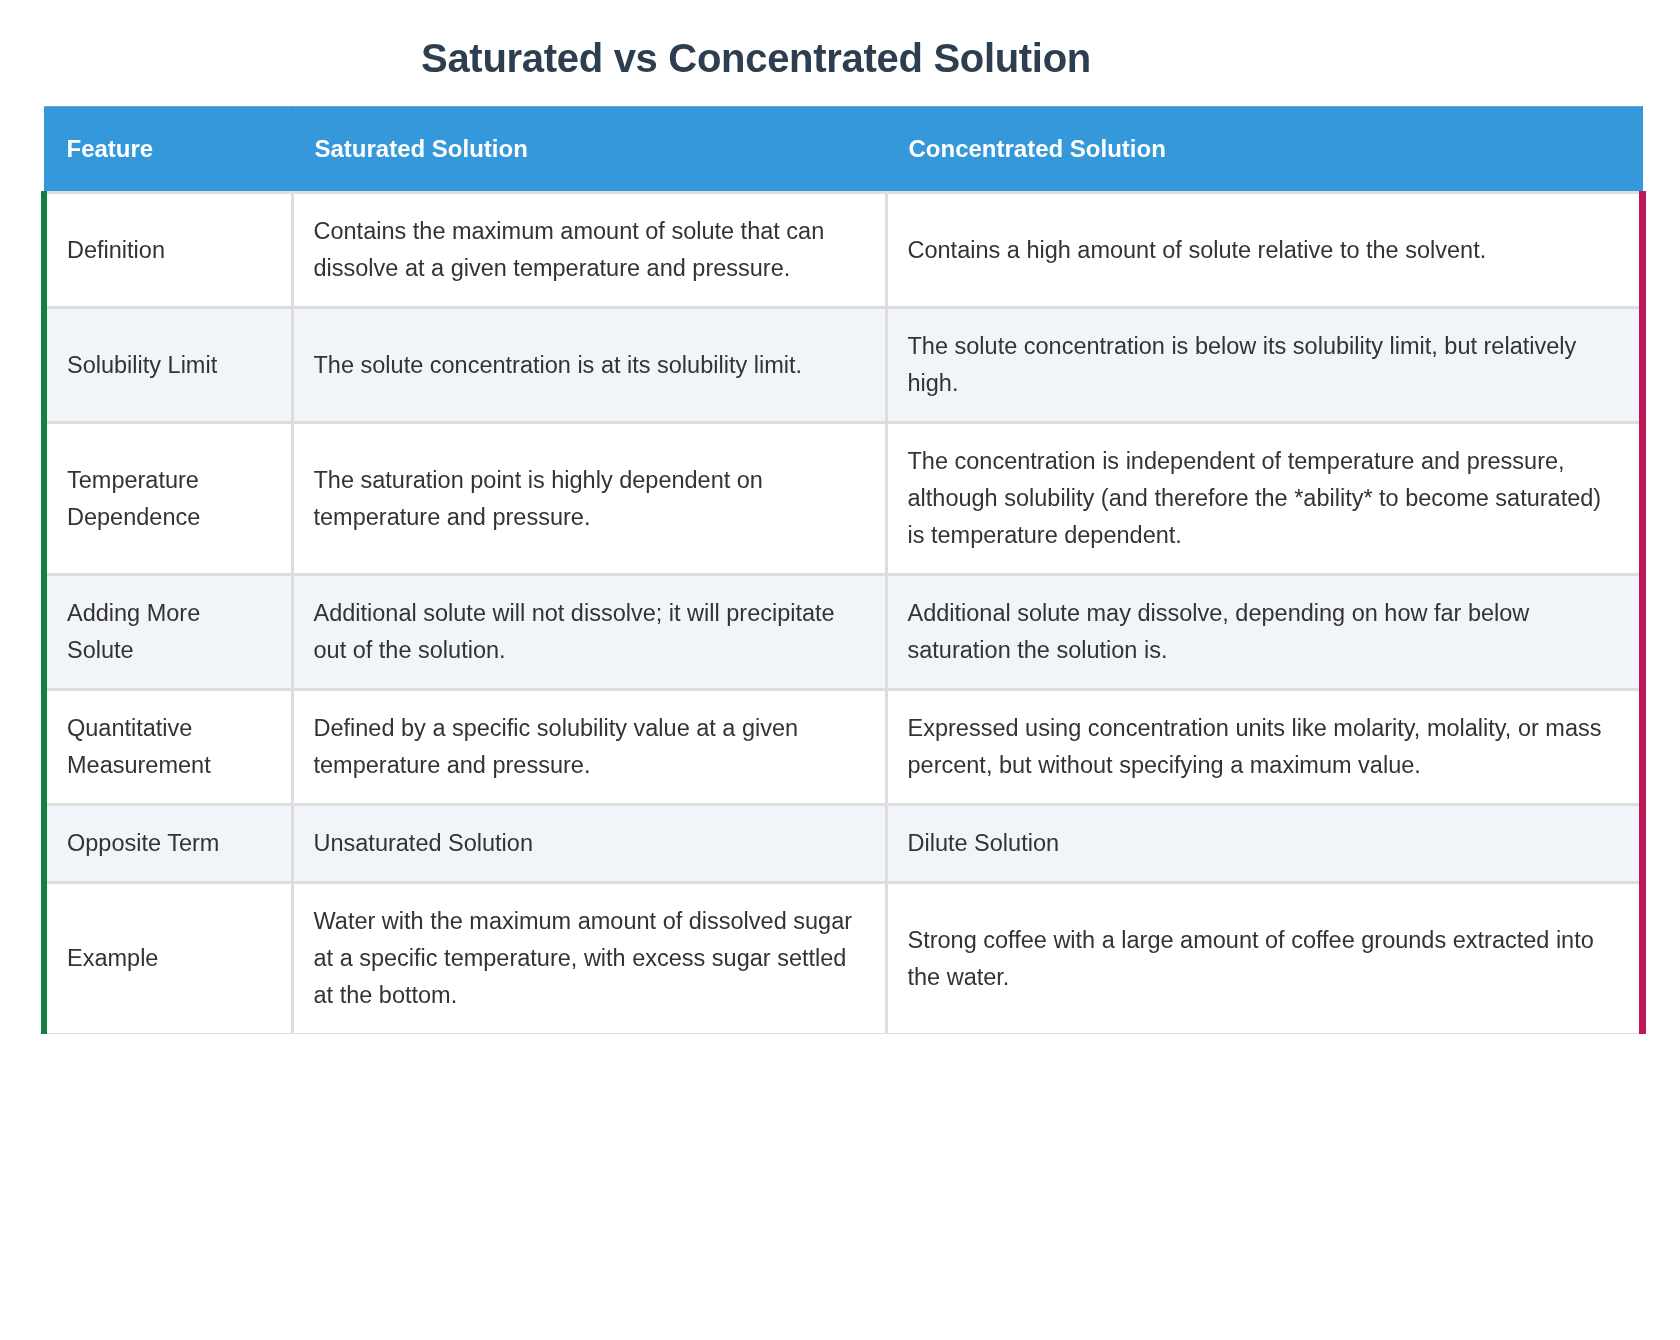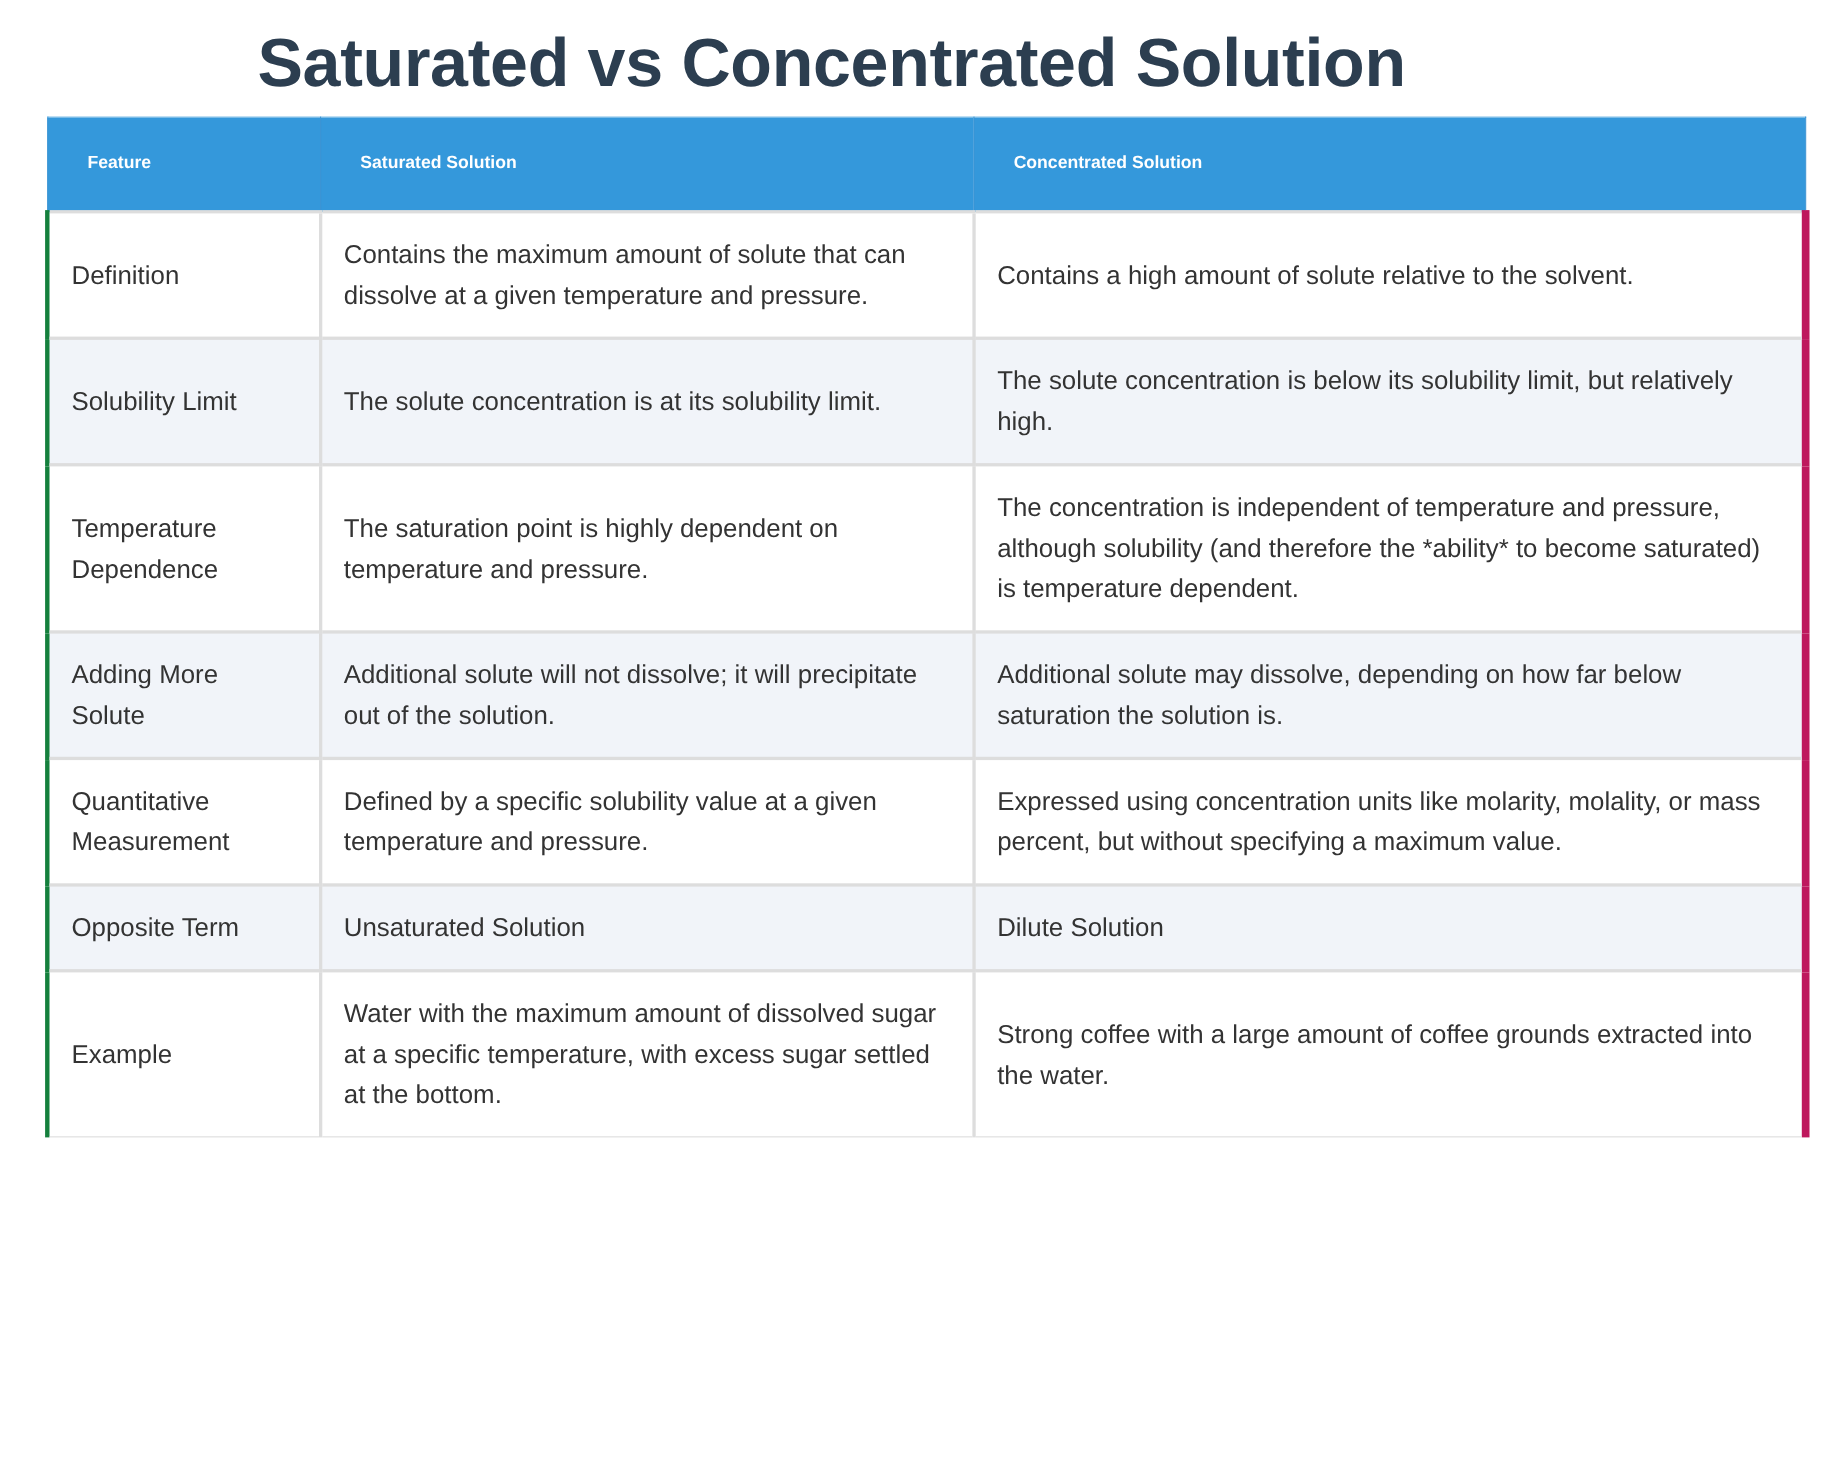--- a/index.html
+++ b/index.html
@@ -16,21 +16,21 @@
     overflow: hidden;
   }
   .page-title {
     position: absolute;
     left: 0;
     top: 26px;
     width: 1512px;
     text-align: center;
     font-family: "Liberation Sans", sans-serif;
     font-weight: bold;
-    font-size: 62px;
+    font-size: 40px;
     line-height: 64px;
     color: #2c3e50;
     margin: 0;
     letter-spacing: -0.3px;
   }
   .cmp-table {
     position: absolute;
     left: 41px;
     top: 106px;
     width: 1598px;
@@ -39,24 +39,24 @@
     border: 1px solid #dddddd;
   }
   .cmp-table col.c1 { width: 248px; }
   .cmp-table col.c2 { width: 594px; }
   .cmp-table col.c3 { width: 756px; }
 
   .cmp-table thead th {
     background: #3498db;
     color: #ffffff;
     font-weight: bold;
-    font-size: 16px;
+    font-size: 24px;
     text-align: left;
     height: 86px;
-    padding: 0 36px;
+    padding: 0 22px;
     box-sizing: border-box;
     border-top: 1px solid #5dade2;
     border-bottom: 3px solid #dddddd;
     border-left: 1px solid #3a93d3;
     border-right: 1px solid #3a93d3;
     vertical-align: middle;
     margin-top: 40px;
   }
   .cmp-table tbody td {
     font-size: 23.5px;
@@ -68,21 +68,21 @@
     word-wrap: break-word;
   }
   .cmp-table tbody tr:nth-child(even) td {
     background: #f1f4f9;
   }
   .cmp-table tbody tr:nth-child(odd) td {
     background: #ffffff;
   }
   .cmp-table tbody tr:first-child td { border-top: 0; }
   .cmp-table tbody tr:last-child td { border-bottom: 1px solid #dddddd; }
-  .cmp-table tbody td:first-child { border-left: 4px solid #15803d; }
+  .cmp-table tbody td:first-child { border-left: 6px solid #15803d; }
   .cmp-table tbody td:last-child { border-right: 7px solid #be185d; }
 </style>
 </head>
 <body>
 
 <h1 class="page-title">Saturated vs Concentrated Solution</h1>
 
 <table class="cmp-table">
   <colgroup>
     <col class="c1">

